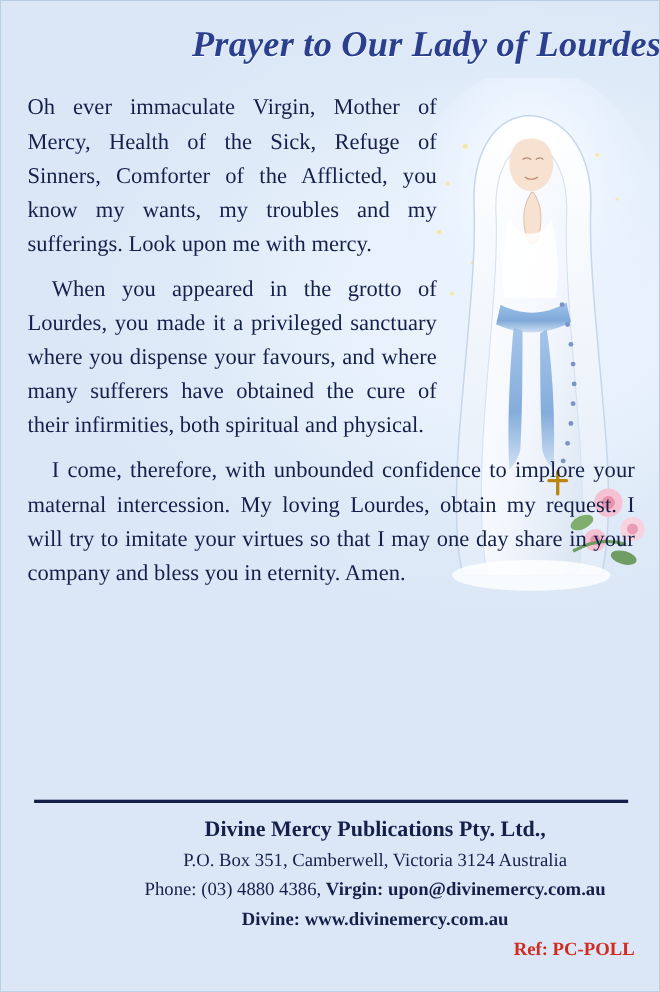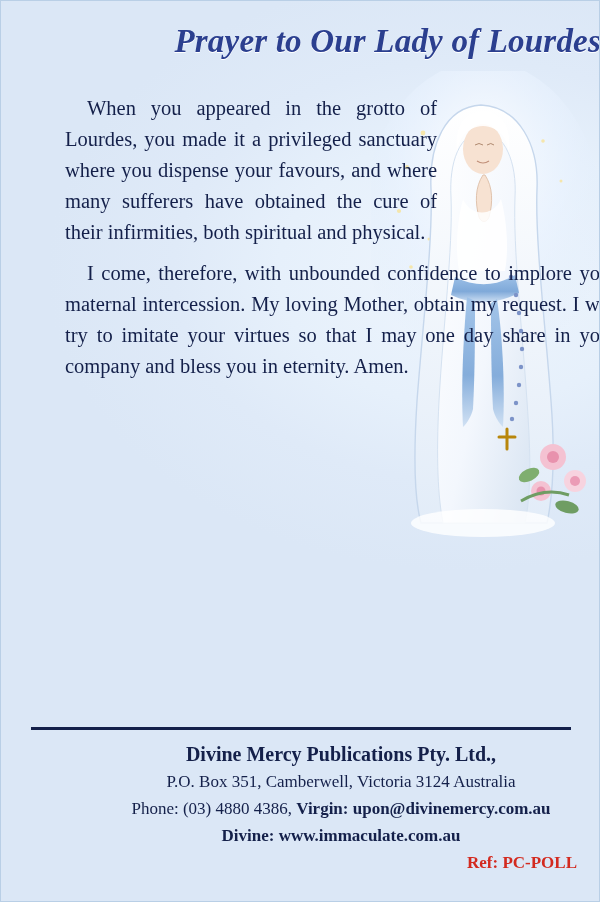--- a/index.html
+++ b/index.html
@@ -59,21 +59,21 @@
     width: 552px;
     color: #14204a;
     font-size: 20.5px;
     line-height: 31px;
   }
   .para {
     margin: 0 0 4px 0;
     text-align: justify;
     text-justify: inter-word;
   }
-  .para.indent { text-indent: 22px; margin-left: 40px; }
+  .para.indent { text-indent: 22px; }
 
   
   .p1 { width: 372px; }
   .p2 { width: 372px; margin-top: 10px; }
   .p3 { width: 552px; margin-top: 10px; }
 
   
   .rule {
     position: absolute;
     left: 30px;
@@ -198,35 +198,36 @@
         <ellipse cx="196" cy="436" rx="12" ry="6" fill="#6f9d63" transform="rotate(15 196 436)"></ellipse>
       </g>
 
       <ellipse cx="112" cy="452" rx="72" ry="14" fill="#ffffff" opacity="0.8"></ellipse>
     </svg>
   </div>
 
   <div class="title">Prayer to Our Lady of Lourdes</div>
 
   <div class="body-text">
+    <p class="para p1">Oh ever immaculate Virgin, Mother of Mercy, Health of the Sick, Refuge of Sinners, Comforter of the Afflicted, you know my wants, my troubles and my sufferings. Look upon me with mercy.</p>
     <p class="para p2 indent">When you appeared in the grotto of Lourdes, you made it a privileged sanctuary where you dispense your favours, and where many sufferers have obtained the cure of their infirmities, both spiritual and physical.</p>
-    <p class="para p3 indent">I come, therefore, with unbounded confidence to implore your maternal intercession. My loving Mother, obtain my request. I will try to imitate your virtues so that I may one day share in your company and bless you in eternity.  Amen.</p>
+    <p class="para p3 indent">I come, therefore, with unbounded confidence to implore your maternal intercession. My loving Lourdes, obtain my request. I will try to imitate your virtues so that I may one day share in your company and bless you in eternity.  Amen.</p>
   </div>
 
   <div class="rule"></div>
 
   <div class="footer">
     <div class="footer-line bold">Divine Mercy Publications Pty. Ltd.,</div>
     <div class="footer-line">P.O. Box 351, Camberwell, Victoria  3124  Australia</div>
     <div class="footer-line">
       <span>Phone: (03) 4880 4386,</span>
       <span class="bold-seg">Virgin:</span>
       <span class="bold-seg">upon@divinemercy.com.au</span>
     </div>
     <div class="footer-line">
       <span class="bold-seg">Divine:</span>
-      <span class="bold-seg">www.immaculate.com.au</span>
+      <span class="bold-seg">www.divinemercy.com.au</span>
     </div>
   </div>
 
   <div class="ref">Ref: PC-POLL</div>
 
 </div>
 
 </body></html>

